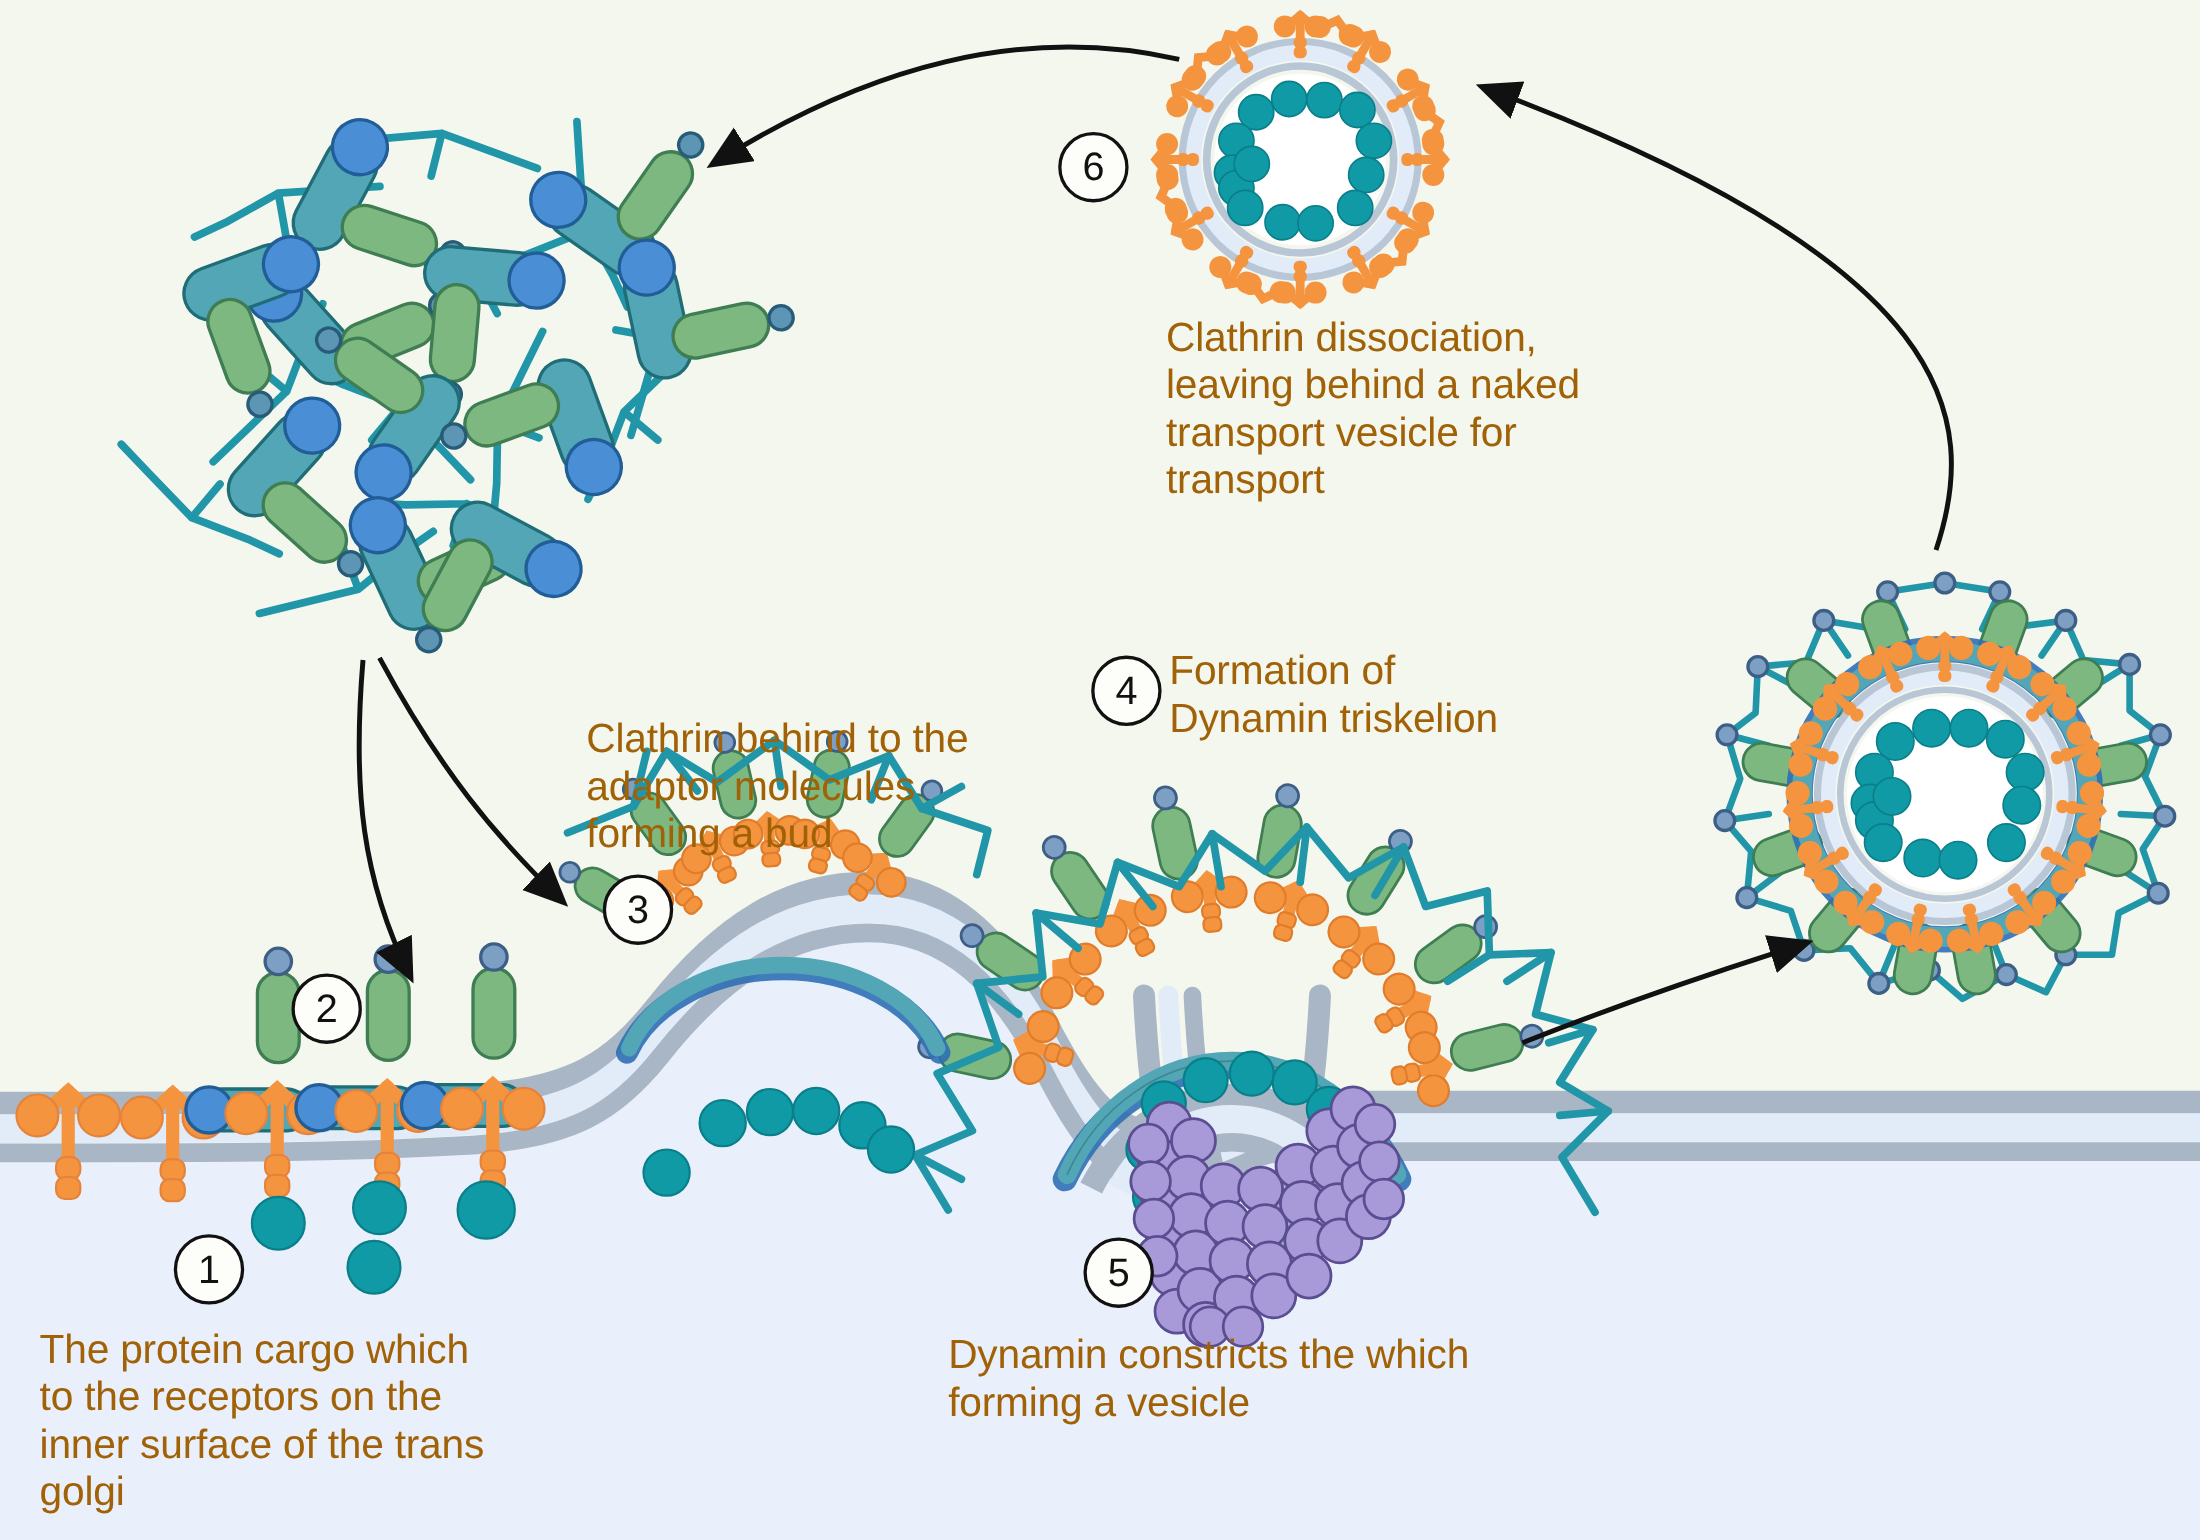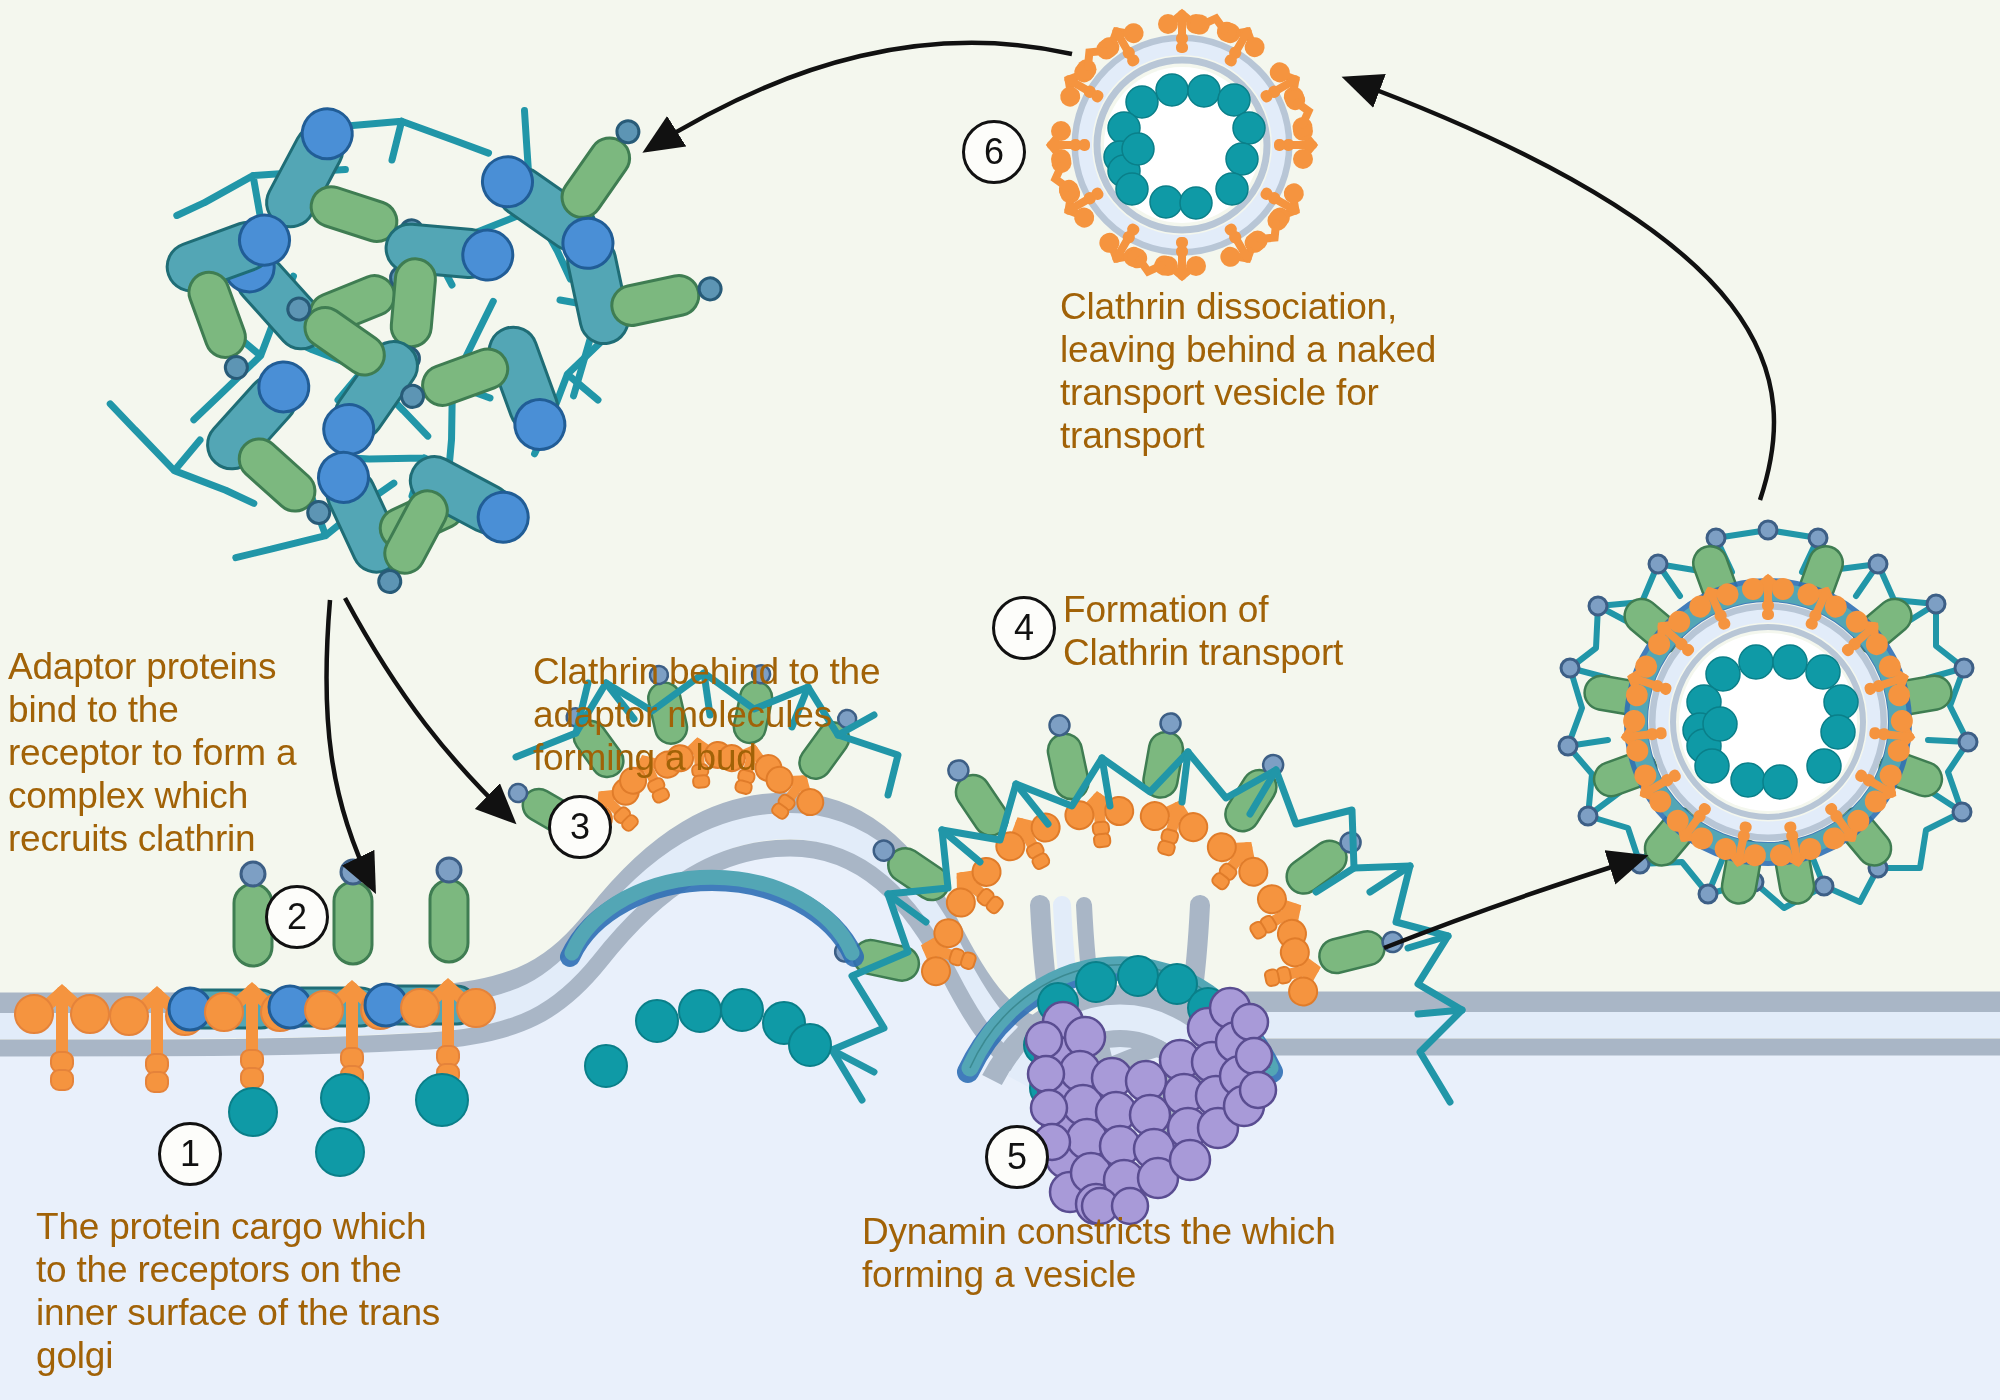--- a/index.html
+++ b/index.html
@@ -994,30 +994,25 @@
     </defs>
     <g stroke="#111" fill="none" stroke-width="4.5" marker-end="url(#ah)">
       <path d="M1072 54 C930 22 790 60 650 148"></path>
       <path d="M330 600 C320 720 330 800 372 886"></path>
       <path d="M345 598 C400 700 450 760 510 818"></path>
       <path d="M1384 948 C1480 910 1570 880 1640 858"></path>
       <path d="M1760 500 C1800 380 1780 240 1350 80"></path>
     </g>
   </svg>
 
-  <div class="label" style="left:8px;top:645px;width:320px;">Adaptor proteins
-bind to the
-receptor to form a
-complex which
-recruits clathrin</div>
   <div class="label" style="left:533px;top:650px;width:390px;">Clathrin behind to the
 adaptor molecules
 forming a bud</div>
   <div class="label" style="left:1063px;top:588px;width:330px;">Formation of
-Clathrin transport</div>
+Dynamin triskelion</div>
   <div class="label" style="left:1060px;top:285px;width:440px;">Clathrin dissociation,
 leaving behind a naked
 transport vesicle for
 transport</div>
   <div class="label" style="left:36px;top:1205px;width:450px;">The protein cargo which
 to the receptors on the
 inner surface of the trans
 golgi</div>
   <div class="label" style="left:862px;top:1210px;width:520px;">Dynamin constricts the which
 forming a vesicle</div>

